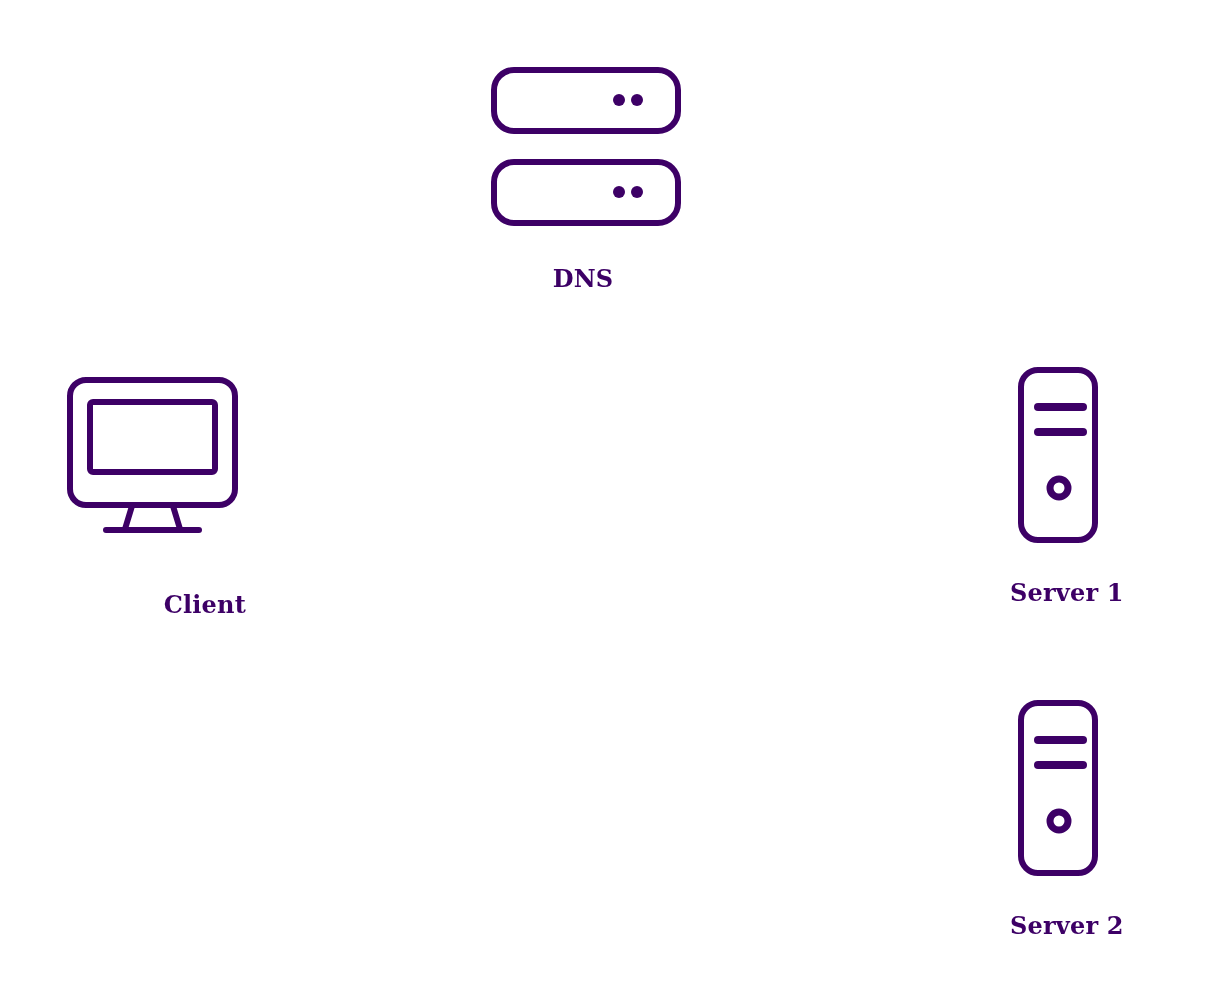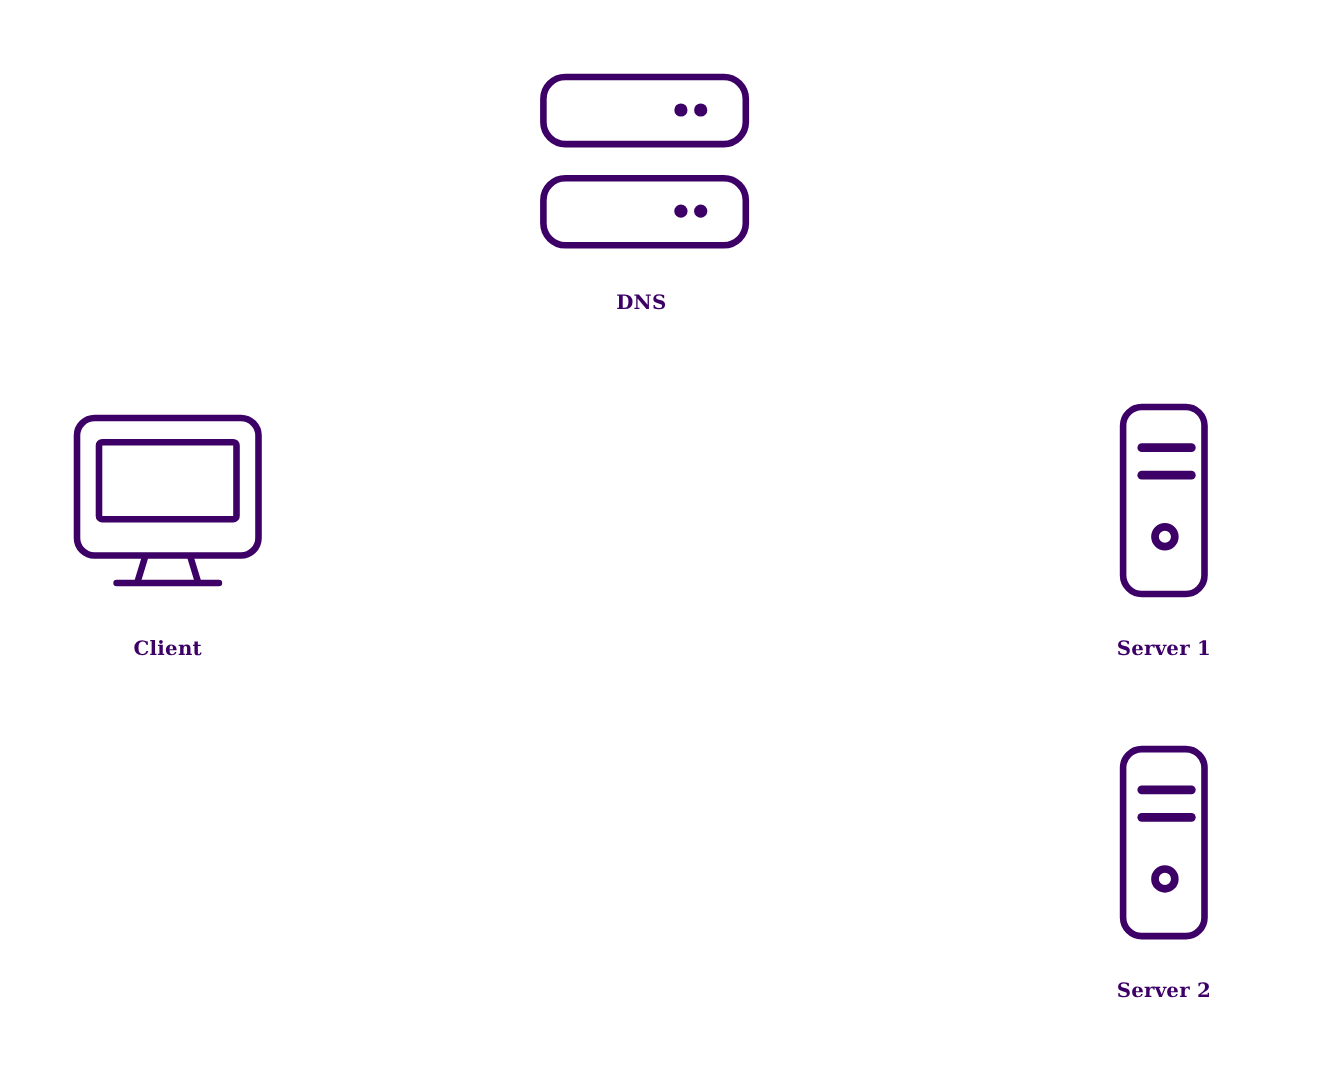--- a/index.html
+++ b/index.html
@@ -23,21 +23,21 @@
   }
   .node-icon {
     display: block;
   }
   .node-label {
     position: absolute;
     left: 0;
     width: 100%;
     text-align: center;
     font-family: "DejaVu Serif", serif;
-    font-size: 18px;
+    font-size: 24px;
     font-weight: 700;
     letter-spacing: 0.2px;
     color: #3D0066;
     white-space: nowrap;
     line-height: 1;
   }
 
   
   #node-dns {
     left: 483px;
@@ -46,33 +46,33 @@
     height: 240px;
   }
   #node-dns .node-label { top: 208px; }
 
   #node-client {
     left: 59px;
     top: 369px;
     width: 187px;
     height: 250px;
   }
-  #node-client .node-label { top: 212px; }
+  #node-client .node-label { top: 224px; text-align: right; }
 
   #node-server1 {
     left: 1010px;
     top: 359px;
     width: 96px;
     height: 250px;
   }
   #node-server1 .node-label { top: 222px; text-align: center; }
 
   #node-server2 {
     left: 1010px;
-    top: 670px;
+    top: 692px;
     width: 96px;
     height: 255px;
   }
   #node-server2 .node-label { top: 222px; }
 </style>
 </head>
 <body>
 
 <div id="canvas">
 

